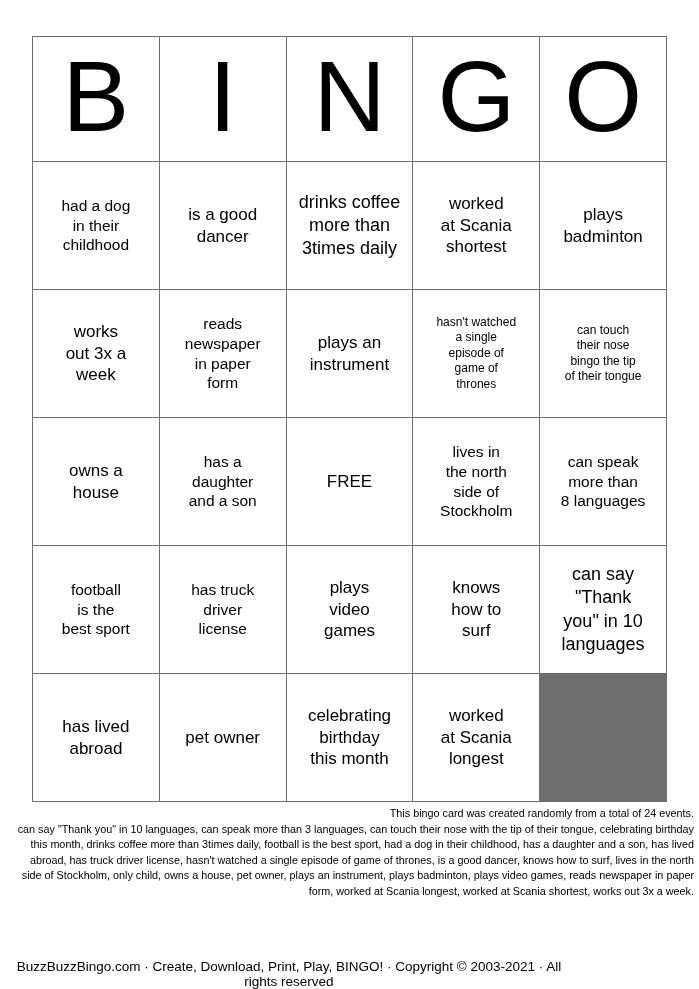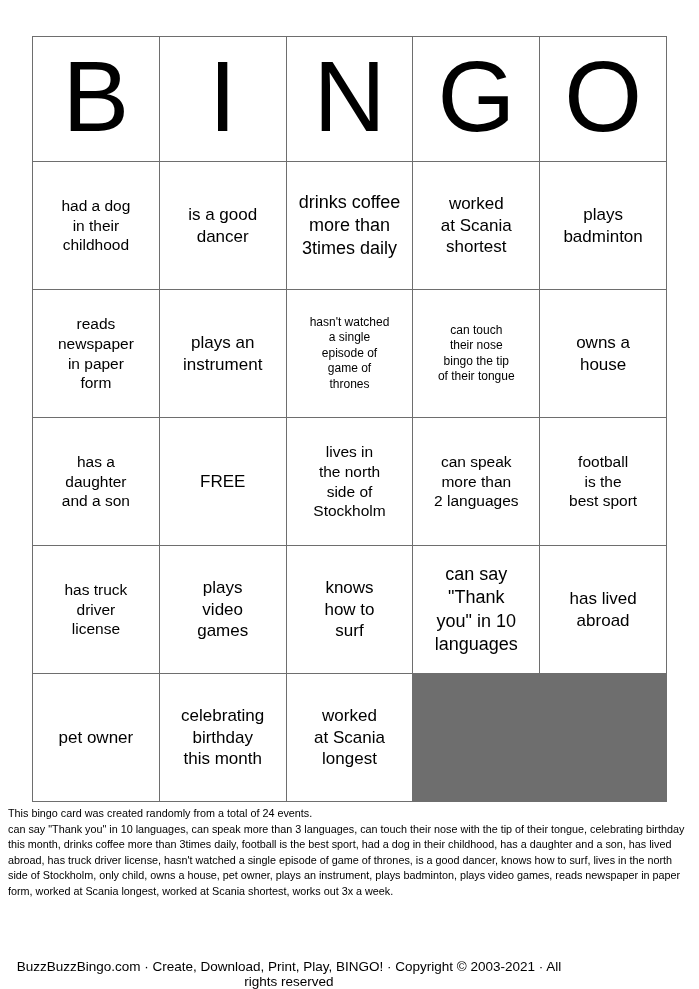--- a/index.html
+++ b/index.html
@@ -53,21 +53,21 @@
   .cell[data-size="md"] { font-size: 15.5px; }
   .cell[data-size="sm"] { font-size: 18px; }
   .cell[data-size="xs"] { font-size: 12px; }
   .note-block {
     position: absolute;
     left: 8px;
     top: 806px;
     width: 686px;
     font-size: 10.8px;
     line-height: 15.6px;
-    text-align: left;
+    text-align: right;
   }
   .note-line { margin: 0 0 0 0; }
   .events-list { margin: 0; }
   .copyright {
     position: absolute;
     left: 0;
     top: 959px;
     width: 578px;
     text-align: center;
     font-size: 13.5px;
@@ -93,20 +93,23 @@
 dancer</div>
     <div class="cell" data-size="sm">drinks coffee
 more than
 3times daily</div>
     <div class="cell" data-size="lg">worked
 at Scania
 shortest</div>
     <div class="cell" data-size="lg">plays
 badminton</div>
 
+    <div class="cell" data-size="lg">works
+out 3x a
+week</div>
     <div class="cell" data-size="md">reads
 newspaper
 in paper
 form</div>
     <div class="cell" data-size="lg">plays an
 instrument</div>
     <div class="cell" data-size="xs">hasn't watched
 a single
 episode of
 game of
@@ -121,21 +124,21 @@
     <div class="cell" data-size="md">has a
 daughter
 and a son</div>
     <div class="cell" data-size="lg">FREE</div>
     <div class="cell" data-size="md">lives in
 the north
 side of
 Stockholm</div>
     <div class="cell" data-size="md">can speak
 more than
-2 languages</div>
+8 languages</div>
 
     <div class="cell" data-size="md">football
 is the
 best sport</div>
     <div class="cell" data-size="md">has truck
 driver
 license</div>
     <div class="cell" data-size="lg">plays
 video
 games</div>

